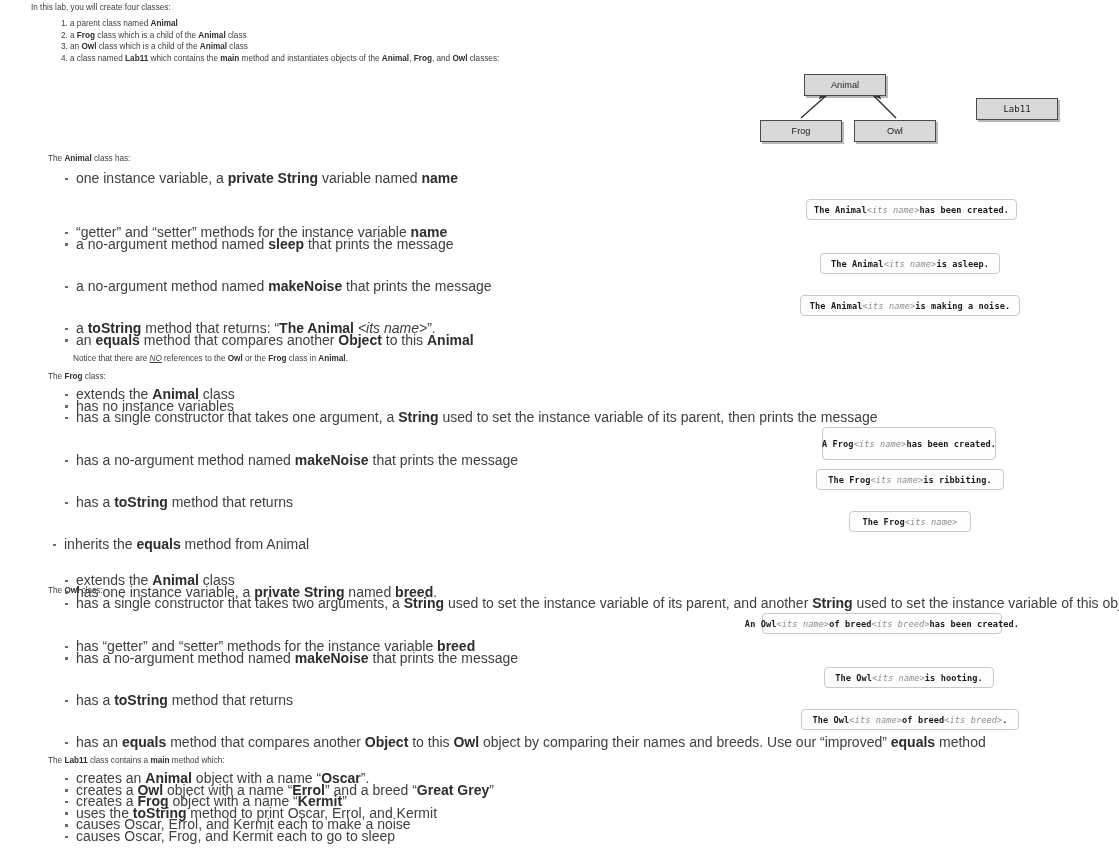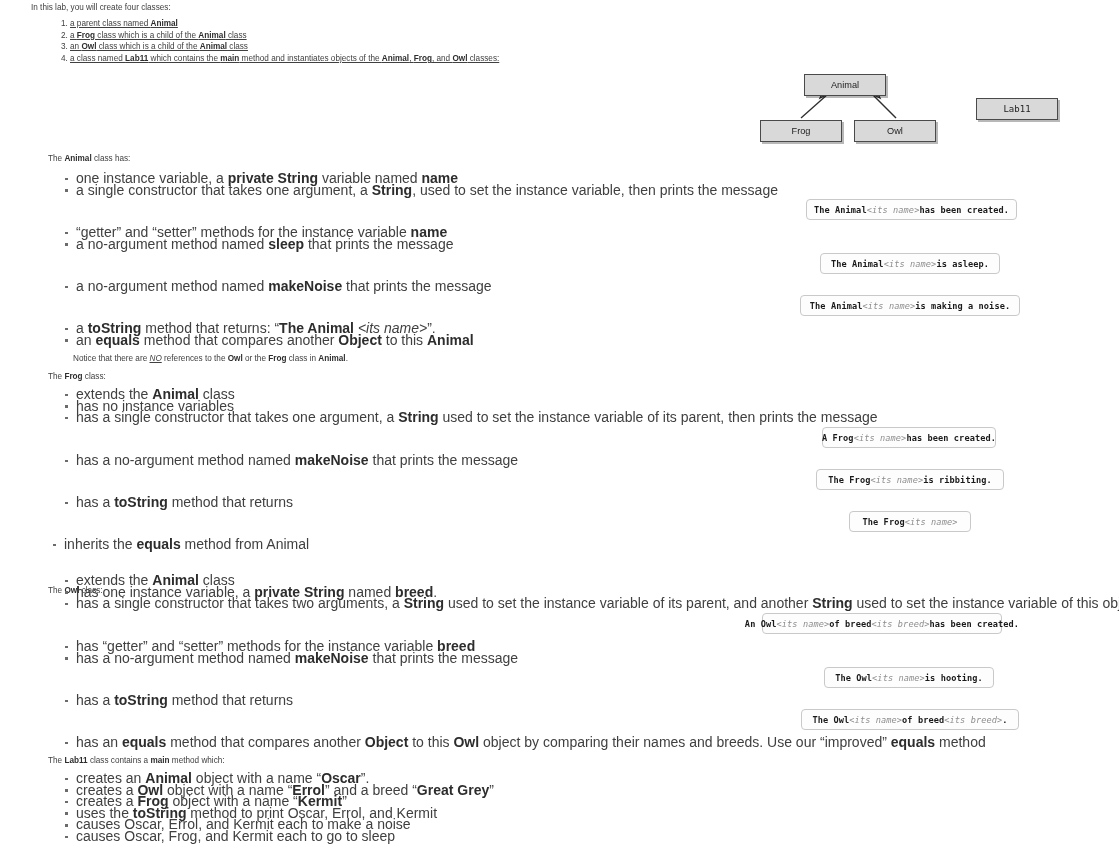--- a/index.html
+++ b/index.html
@@ -35,21 +35,21 @@
   .para u { text-decoration: underline; font-style: italic; }
 
   .olist {
     position: absolute;
     margin: 0;
     padding-left: 22px;
     font-size: 8.2px;
     line-height: 11.7px;
     color: #404040;
   }
-  .olist li { margin: 0; padding: 0; text-decoration: underline; }
+  .olist li { margin: 0; padding: 0; }
   .olist li b { font-weight: bold; color: #2d2d2d; }
 
   .blist {
     position: absolute;
     margin: 0;
     padding-left: 17px;
     font-size: 14px;
     line-height: 11.6px;
     color: #404040;
     list-style: none;
@@ -146,21 +146,20 @@
     </svg>
     <div class="umlbox" style="left:64px; top:10px; width:82px; height:22px;">Animal</div>
     <div class="umlbox" style="left:20px; top:56px; width:82px; height:22px;">Frog</div>
     <div class="umlbox" style="left:114px; top:56px; width:82px; height:22px;">Owl</div>
     <div class="umlbox mono" style="left:236px; top:34px; width:82px; height:22px;">Lab11</div>
   </div>
 
   <div class="para" style="left:48px; top:153px;">The <b>Animal</b> class has:</div>
   <ul class="blist" style="left:48px; top:173px;">
       <li>one instance variable, a <b>private String</b> variable named <b>name</b></li>
-      <li>a single constructor that takes one argument, a <b>String</b>, used to set the instance variable, then prints the message</li>
     </ul>
   <ul class="blist" style="left:48px; top:227px;">
       <li>“getter” and “setter” methods for the instance variable <b>name</b></li>
       <li>a no-argument method named <b>sleep</b> that prints the message</li>
     </ul>
   <ul class="blist" style="left:48px; top:281px;">
       <li>a no-argument method named <b>makeNoise</b> that prints the message</li>
     </ul>
   <ul class="blist" style="left:48px; top:323px;">
       <li>a <b>toString</b> method that returns: “<b>The Animal</b> <i>&lt;its name&gt;</i>”.</li>
@@ -193,21 +192,21 @@
   <ul class="blist" style="left:48px; top:455px;">
       <li>has a no-argument method named <b>makeNoise</b> that prints the message</li>
     </ul>
   <ul class="blist" style="left:48px; top:497px;">
       <li>has a <b>toString</b> method that returns</li>
     </ul>
   <ul class="blist" style="left:36px; top:539px;">
       <li>inherits the <b>equals</b> method from Animal</li>
     </ul>
 
-  <div class="msgbox" style="left:822px; top:427px; width:174px; height:21px;">
+  <div class="msgbox" style="left:822px; top:427px; width:174px; height:33px;">
       <span class="lit">A Frog </span>
       <span class="ph">&lt;its name&gt;</span>
       <span class="lit"> has been created.</span>
     </div>
   <div class="msgbox" style="left:816px; top:469px; width:188px; height:21px;">
       <span class="lit">The Frog </span>
       <span class="ph">&lt;its name&gt;</span>
       <span class="lit"> is ribbiting.</span>
     </div>
   <div class="msgbox" style="left:849px; top:511px; width:122px; height:21px;">

